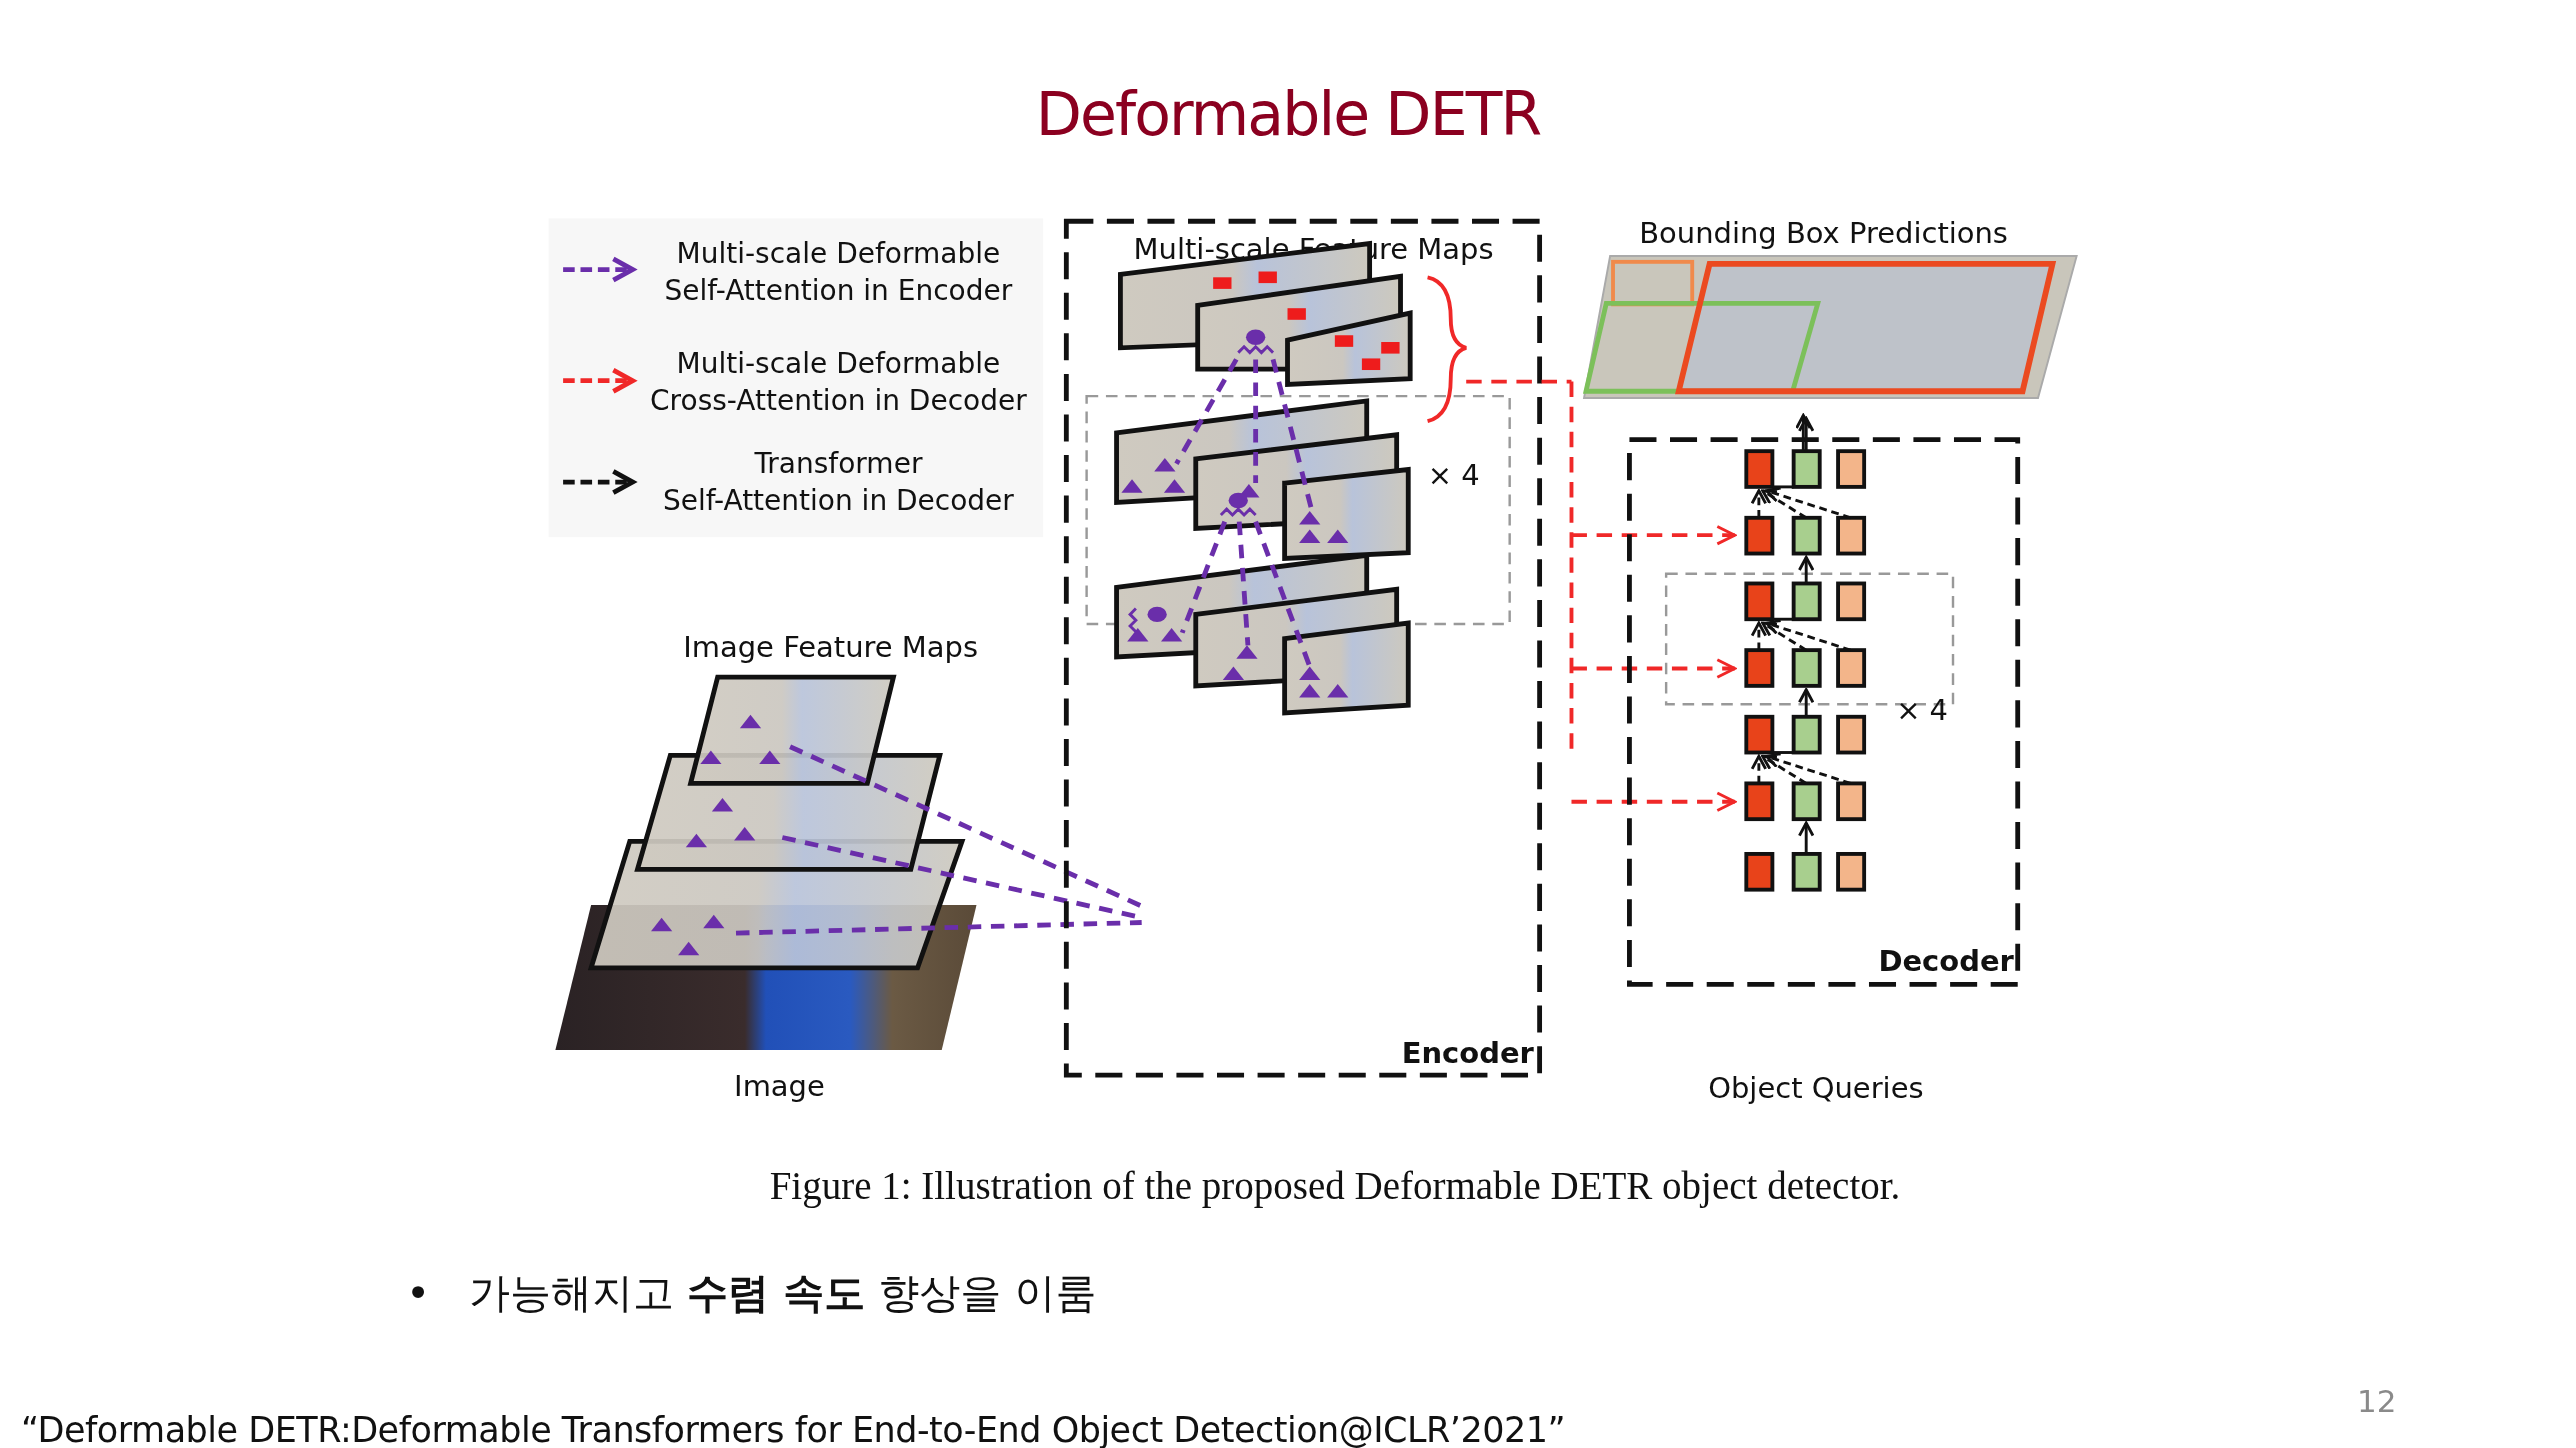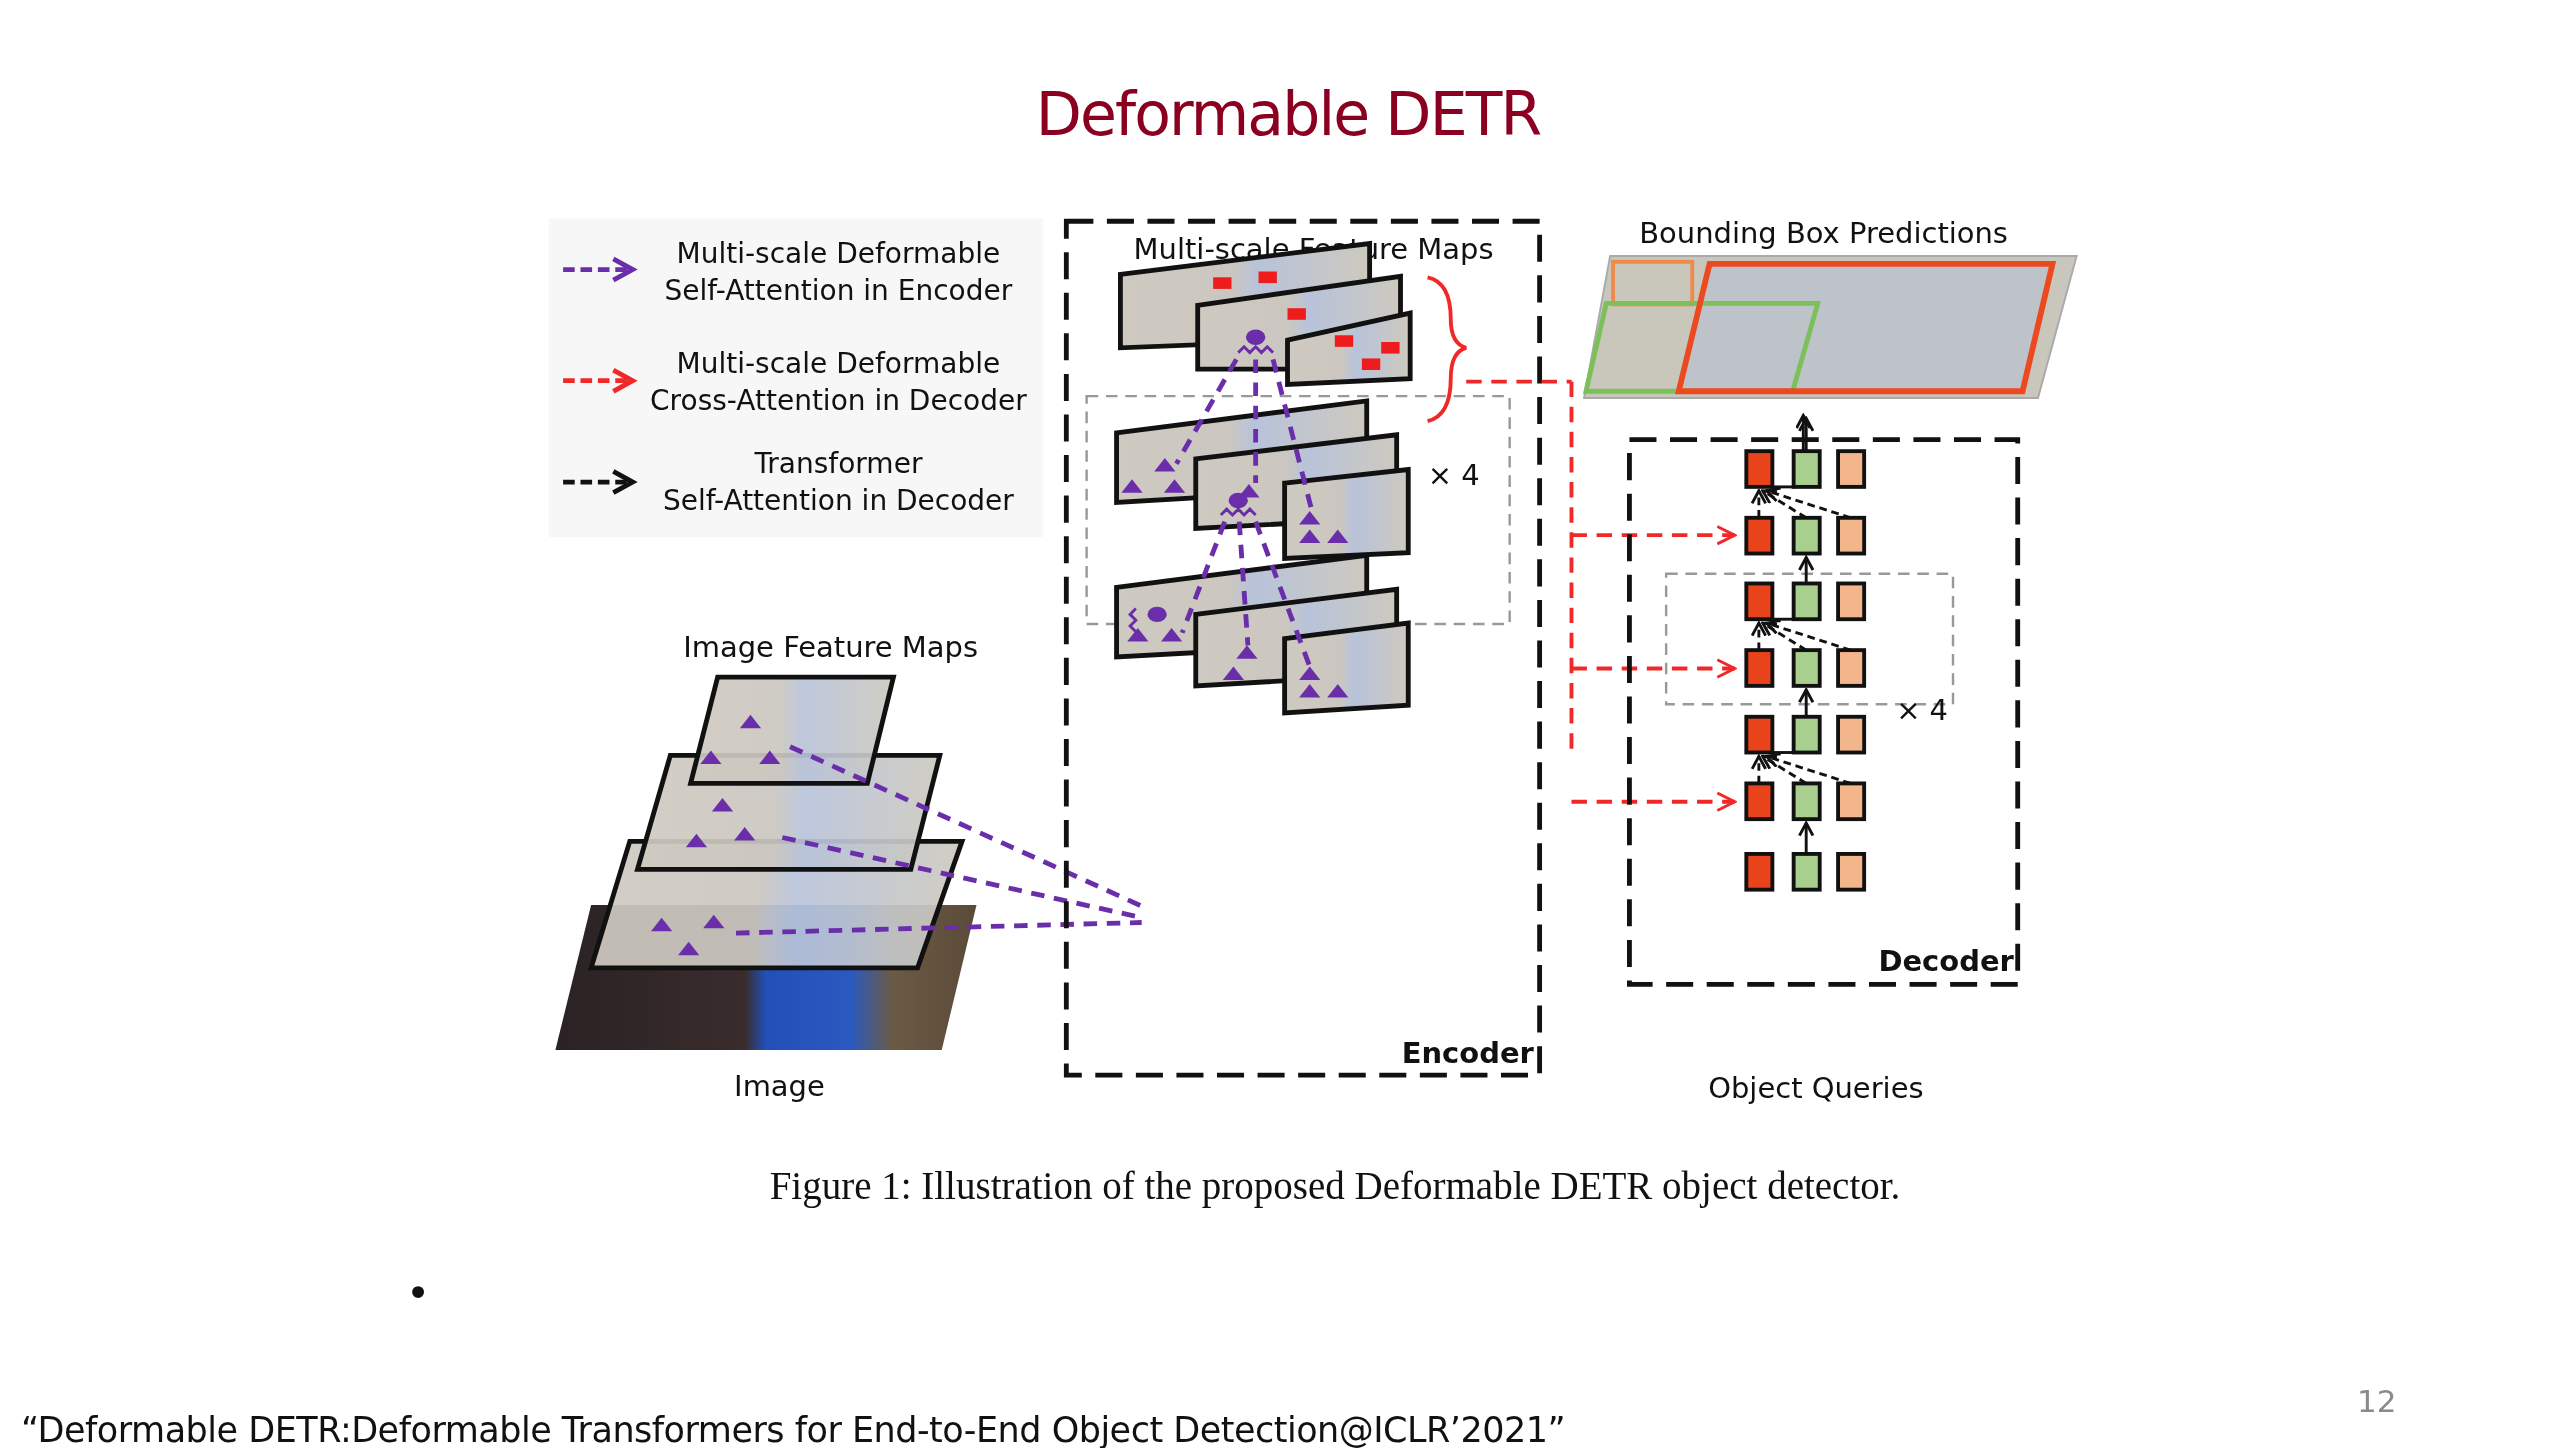--- a/index.html
+++ b/index.html
@@ -246,18 +246,21 @@
     <text class="svgtext" x="2085" y="1005" font-size="30" font-weight="bold" text-anchor="end">Decoder</text>
     <text class="svgtext" x="1880" y="1137" font-size="30" text-anchor="middle">Object Queries</text>
   </g>
 </svg>
 
 <div class="abs caption">Figure 1: Illustration of the proposed Deformable DETR object detector.</div>
 
 <div class="abs bullet-wrap">
   <span class="dot">•</span>
   <div class="text">
+    <div>
+      <span>가능해지고 </span><span class="b">수렴 속도</span><span> 향상을 이룸</span>
+    </div>
   </div>
 </div>
 
 <div class="abs footer">“Deformable DETR:Deformable Transformers for End-to-End Object Detection@ICLR’2021”</div>
 <div class="abs pagenum">12</div>
 
 
 </body></html>

